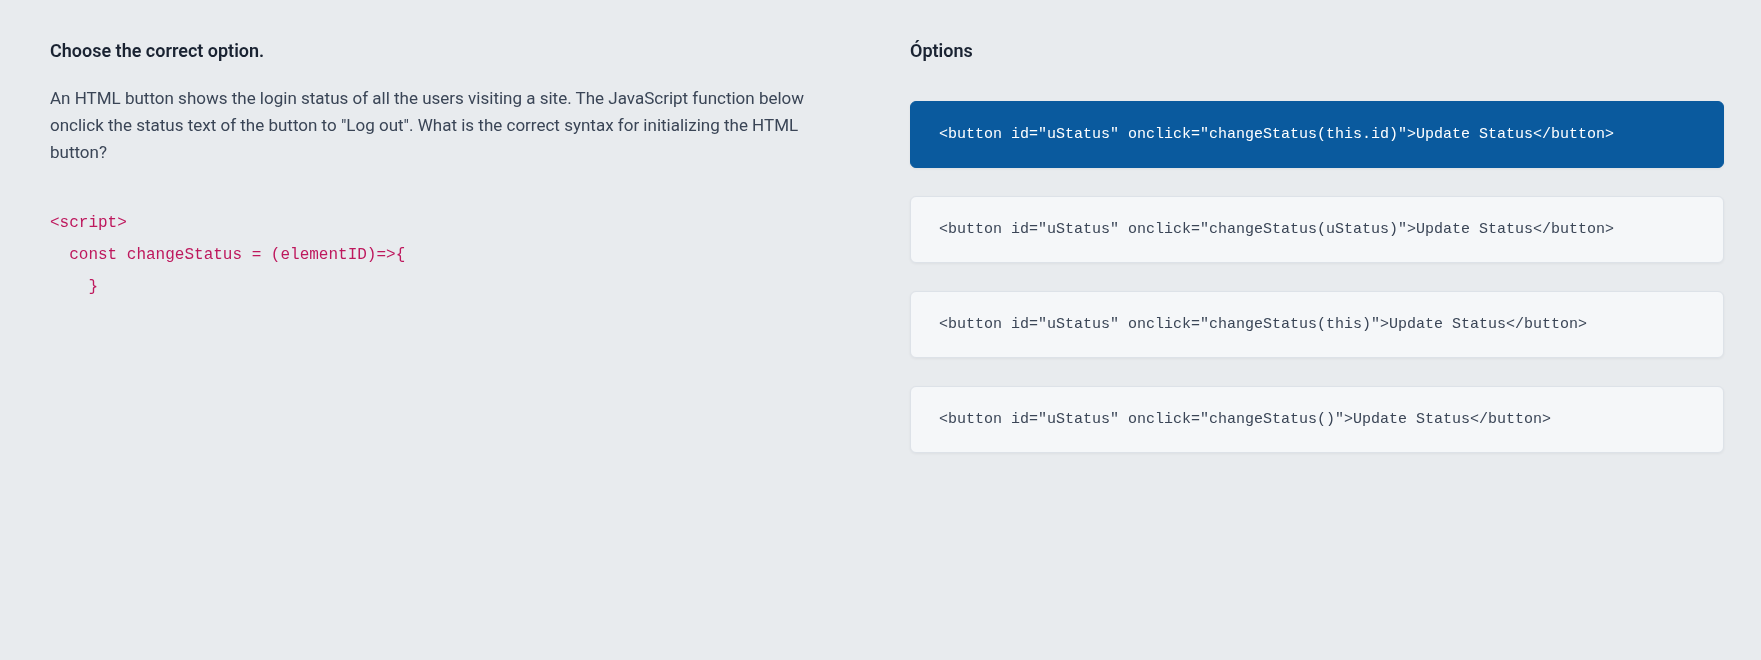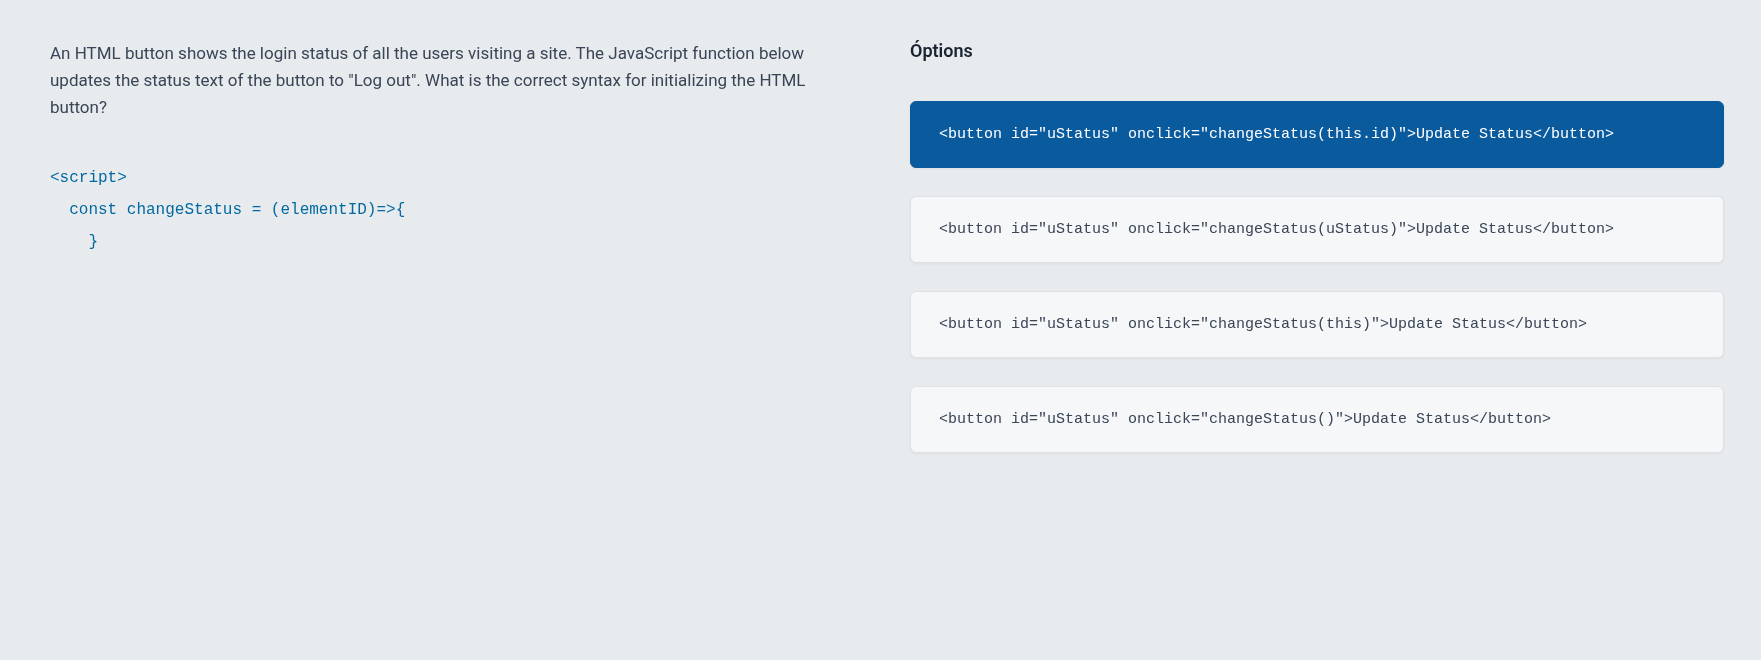--- a/index.html
+++ b/index.html
@@ -37,21 +37,21 @@
     }
     .question-text {
       font-size: 17px;
       color: #3a4556;
       line-height: 1.6;
       margin-bottom: 40px;
     }
     .code-block {
       font-family: 'Consolas', 'Monaco', 'Courier New', monospace;
       font-size: 16px;
-      color: #0369a1;
+      color: #be185d;
       line-height: 2;
     }
     .code-line {
       white-space: pre;
     }
     .options-header {
       font-size: 18px;
       font-weight: 600;
       color: #1a2332;
       margin-bottom: 40px;
@@ -72,21 +72,22 @@
       background: #0a5a9e;
       color: #ffffff;
       border-color: #0a5a9e;
     }
   </style>
 </head>
 <body>
 
 <div class="container">
   <div class="left-panel">
-    <div class="question-text">An HTML button shows the login status of all the users visiting a site. The JavaScript function below updates the status text of the button to "Log out". What is the correct syntax for initializing the HTML button?</div>
+    <div class="instruction">Choose the correct option.</div>
+    <div class="question-text">An HTML button shows the login status of all the users visiting a site. The JavaScript function below onclick the status text of the button to "Log out". What is the correct syntax for initializing the HTML button?</div>
     <div class="code-block">
       <div class="code-line">&lt;script&gt;</div>
       <div class="code-line">  const changeStatus = (elementID)=&gt;{</div>
       <div class="code-line">    }</div>
     </div>
   </div>
   <div class="right-panel">
     <div class="options-header">Óptions</div>
     <div class="option-card selected">
       <span>&lt;button id="uStatus" onclick="changeStatus(this.id)"&gt;Update Status&lt;/button&gt;</span>

